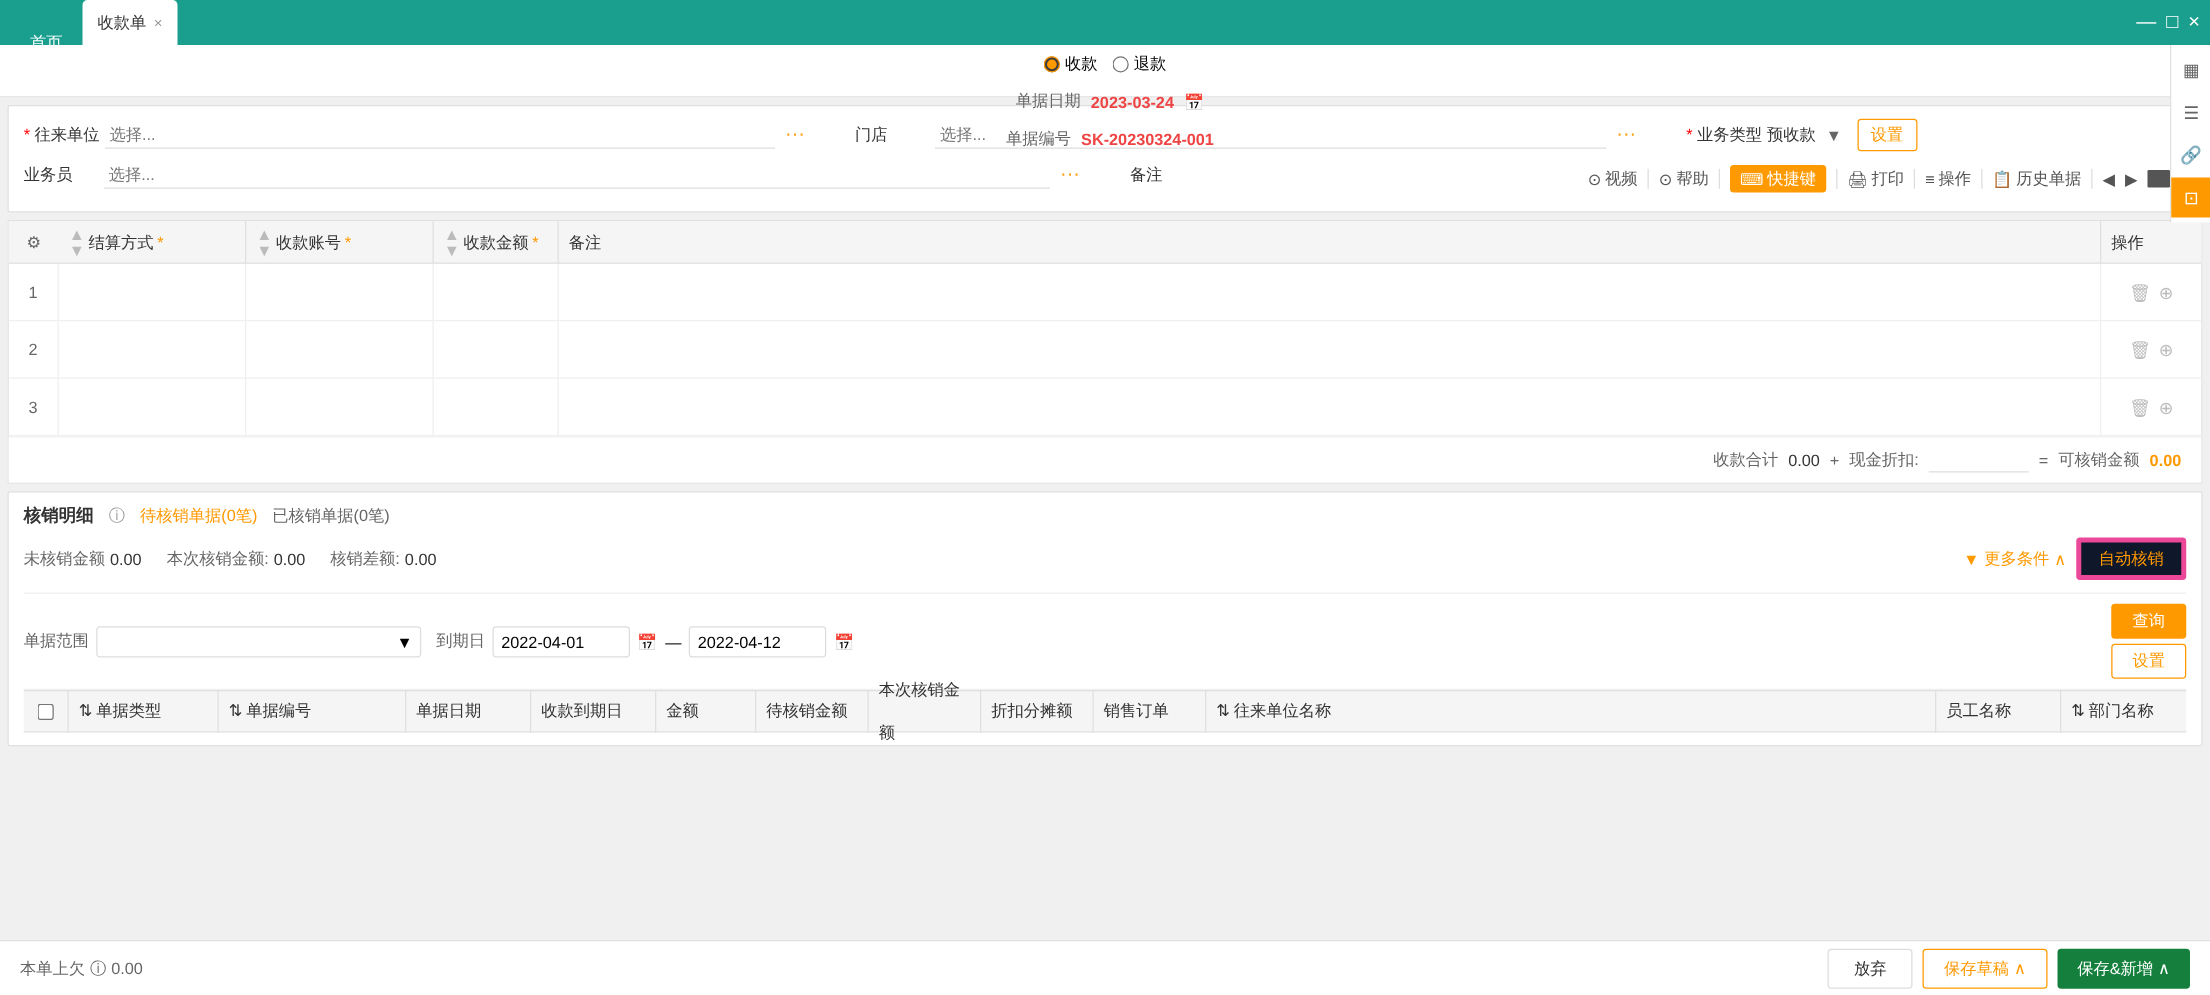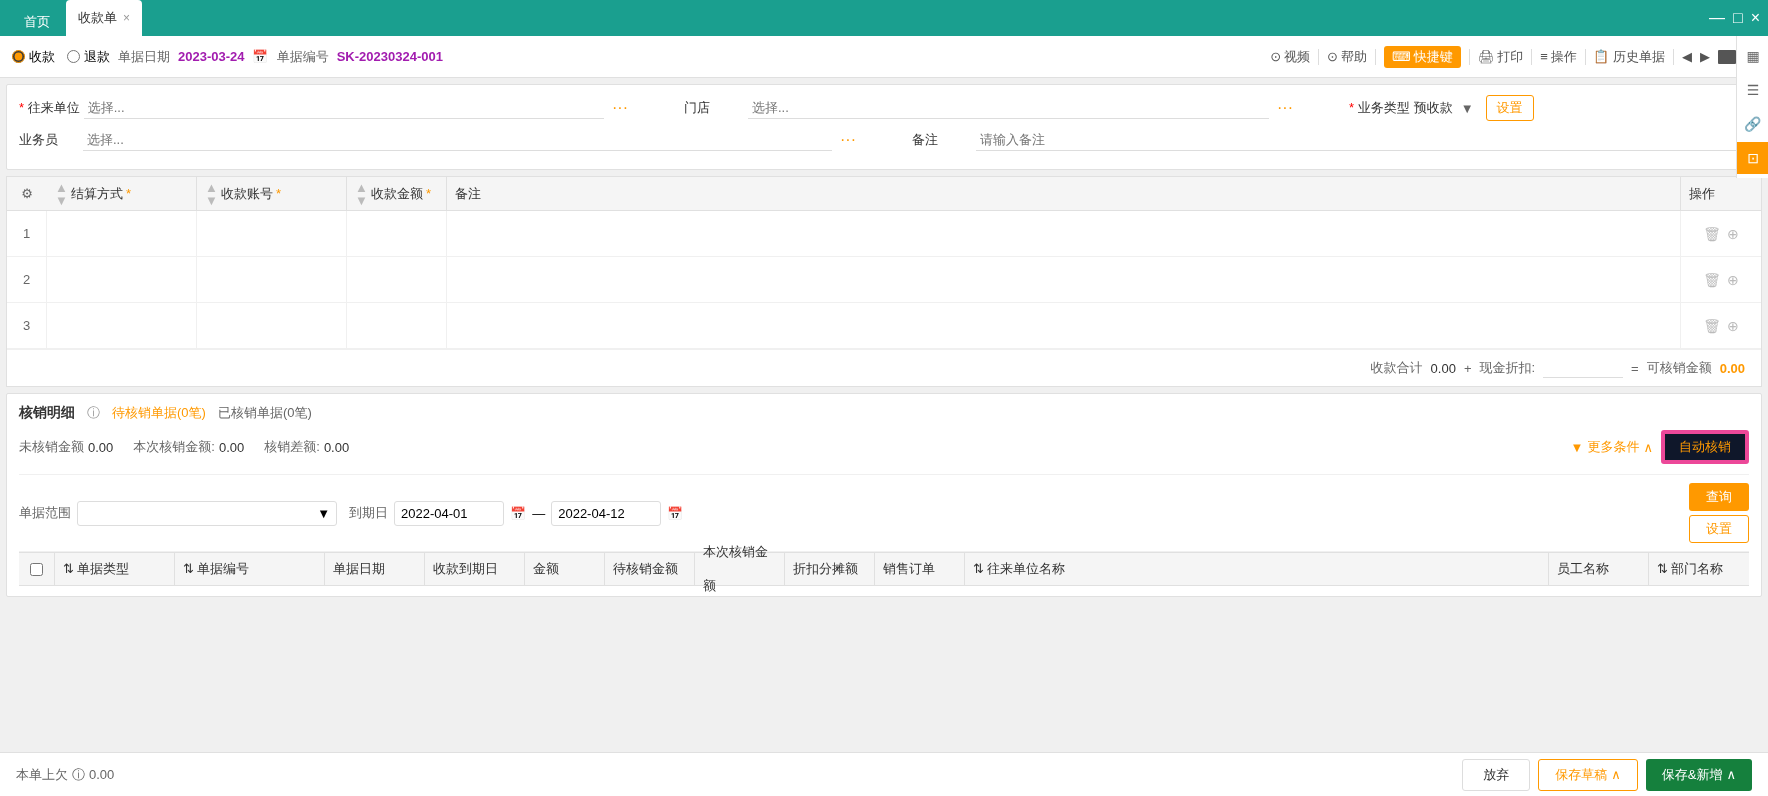--- a/index.html
+++ b/index.html
@@ -4,54 +4,54 @@
   <style>
     * { box-sizing: border-box; margin: 0; padding: 0; font-family: 'Microsoft YaHei', SimSun, sans-serif; font-size: 13px; }
     body { background: #f0f0f0; width: 1768px; min-height: 796px; overflow: hidden; }
 
     
     .tab-bar {
       display: flex; align-items: center; background: #1a9f8f; height: 36px; padding: 0 8px;
       color: white;
     }
     .tab-home {
-      padding: 4px 16px; height: 36px; line-height: 36px; cursor: pointer; color: white; font-size: 13px;
+      padding: 16px 16px; height: 36px; line-height: 36px; cursor: pointer; color: white; font-size: 13px;
     }
     .tab-active {
       background: white; color: #333; padding: 0 12px; height: 36px; line-height: 36px;
       display: flex; align-items: center; gap: 6px; cursor: pointer; border-radius: 4px 4px 0 0;
     }
     .tab-active .close-icon { color: #999; font-size: 12px; cursor: pointer; }
     .tab-bar-right { margin-left: auto; display: flex; align-items: center; gap: 8px; }
     .tab-bar-right span { color: white; cursor: pointer; font-size: 16px; }
 
     
     .toolbar {
       background: white; border-bottom: 1px solid #e0e0e0; padding: 6px 12px;
-      display: flex; align-items: center; height: 42px;
+      display: flex; align-items: center; gap: 12px; height: 42px; flex-direction: column;
     }
     .radio-group { display: flex; align-items: center; gap: 12px; }
     .radio-item { display: flex; align-items: center; gap: 4px; cursor: pointer; }
     .radio-item input[type=radio] { accent-color: #f90; cursor: pointer; }
     .doc-info { display: flex; align-items: center; gap: 8px; margin-left: 8px; }
     .doc-label { color: #666; }
-    .doc-value { color: #a21caf; font-weight: bold; }
+    .doc-value { color: #ef4444; font-weight: bold; }
     .calendar-icon { color: #f90; cursor: pointer; }
     .toolbar-right { margin-left: auto; display: flex; align-items: center; gap: 8px; color: #555; }
     .toolbar-right span { cursor: pointer; display: flex; align-items: center; gap: 3px; }
     .divider-v { width: 1px; height: 16px; background: #ddd; }
     .layout-icons { display: flex; gap: 2px; }
     .layout-icon { width: 18px; height: 14px; background: #555; border-radius: 1px; cursor: pointer; }
     .layout-icon.active { background: #f90; }
 
     
     .form-area {
       background: white; margin: 6px; padding: 10px 12px; border: 1px solid #e0e0e0; border-radius: 2px;
     }
-    .form-row { display: flex; align-items: center; gap: 16px; margin-bottom: 8px; }
+    .form-row { display: flex; align-items: center; gap: 0; margin-bottom: 8px; }
     .field-group { display: flex; align-items: center; flex: 1; gap: 4px; min-width: 0; }
     .field-label { color: #333; white-space: nowrap; min-width: 60px; }
     .field-label.required::before { content: '* '; color: red; }
     .field-input {
       flex: 1; border: none; border-bottom: 1px solid #ddd; padding: 3px 4px;
       color: #bbb; min-width: 0; outline: none; background: transparent;
     }
     .field-more { color: #f90; cursor: pointer; font-size: 16px; margin-left: 4px; }
     .field-dropdown {
       color: #666; cursor: pointer; margin-left: 4px;
@@ -300,21 +300,20 @@
   </div>
 
   <div class="form-row">
     <div class="field-group">
       <span class="field-label" style="min-width:60px;">业务员</span>
       <input class="field-input" type="text" placeholder="选择..." style="">
       <span class="field-more">···</span>
     </div>
     <div class="field-group" style="margin-left:40px;">
       <span class="field-label">备注</span>
-      <input class="field-input" type="text" placeholder="请输入备注" style="">
     </div>
   </div>
 </div>
 
 <div class="table-area">
 
   <div class="table-header">
     <div class="col-settings">⚙</div>
     <div class="th th-settlement">
       <span class="sort-icon">

